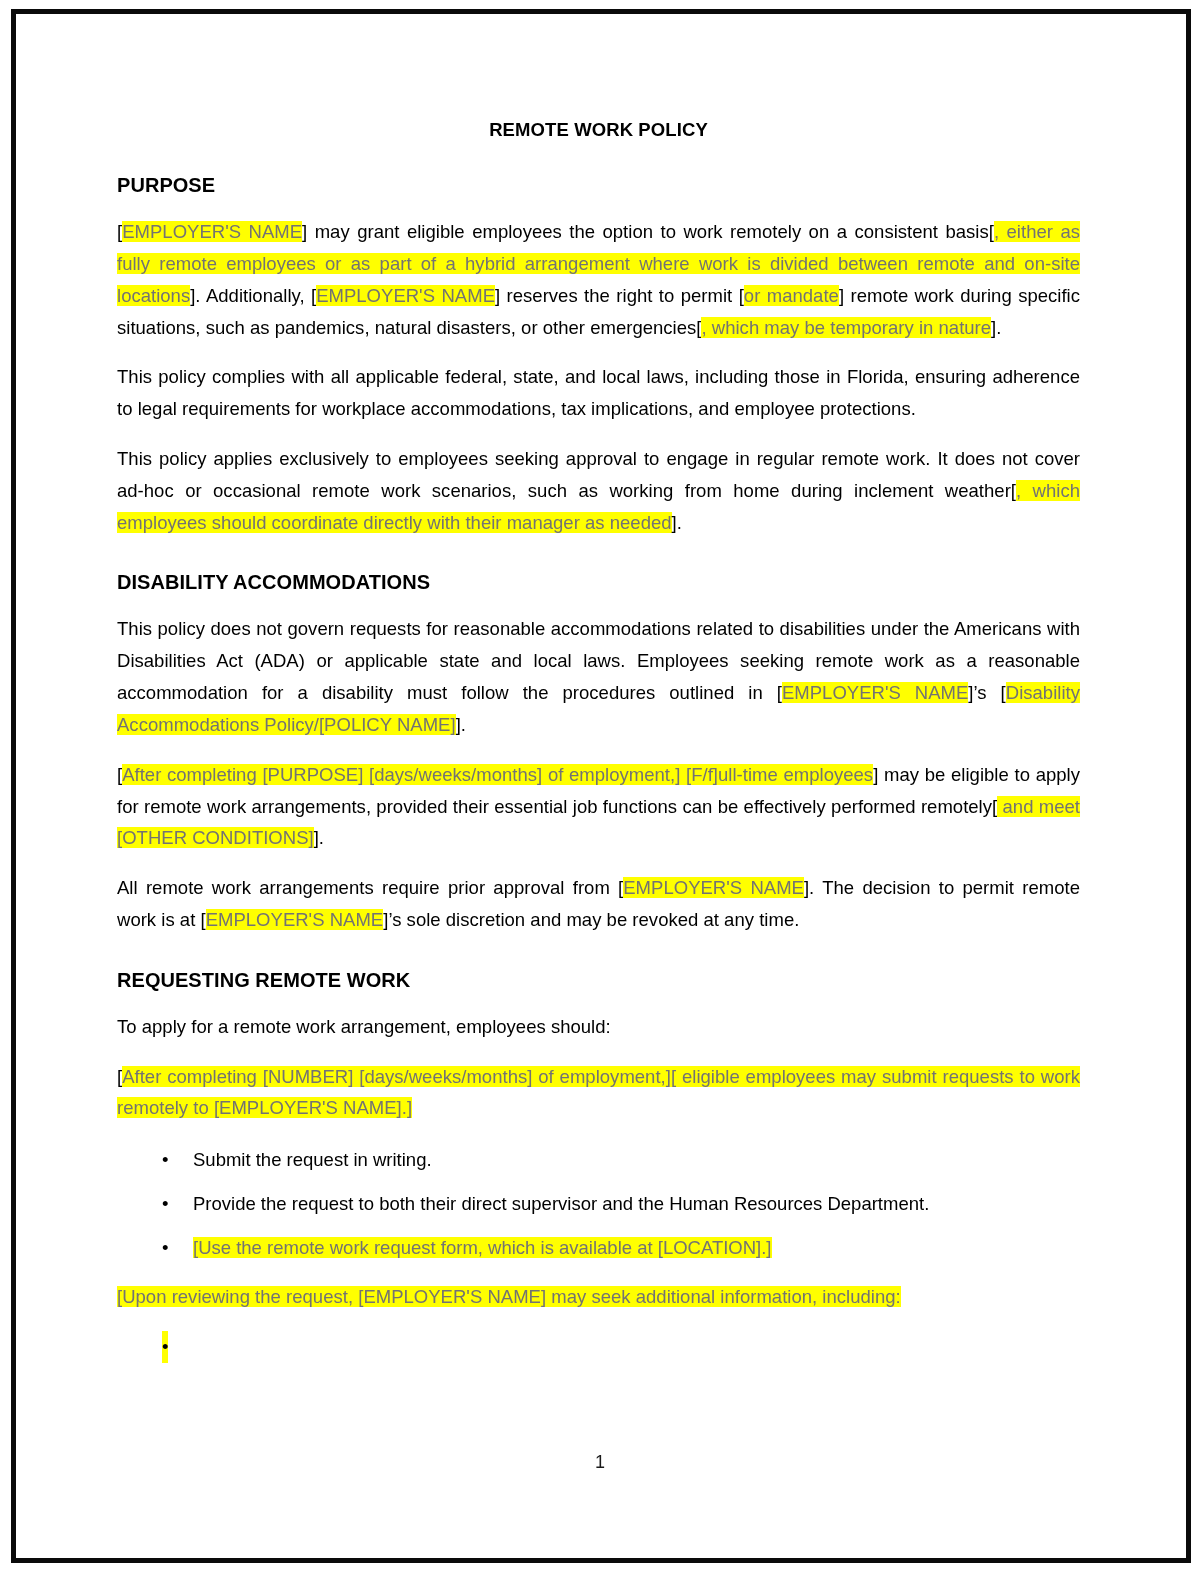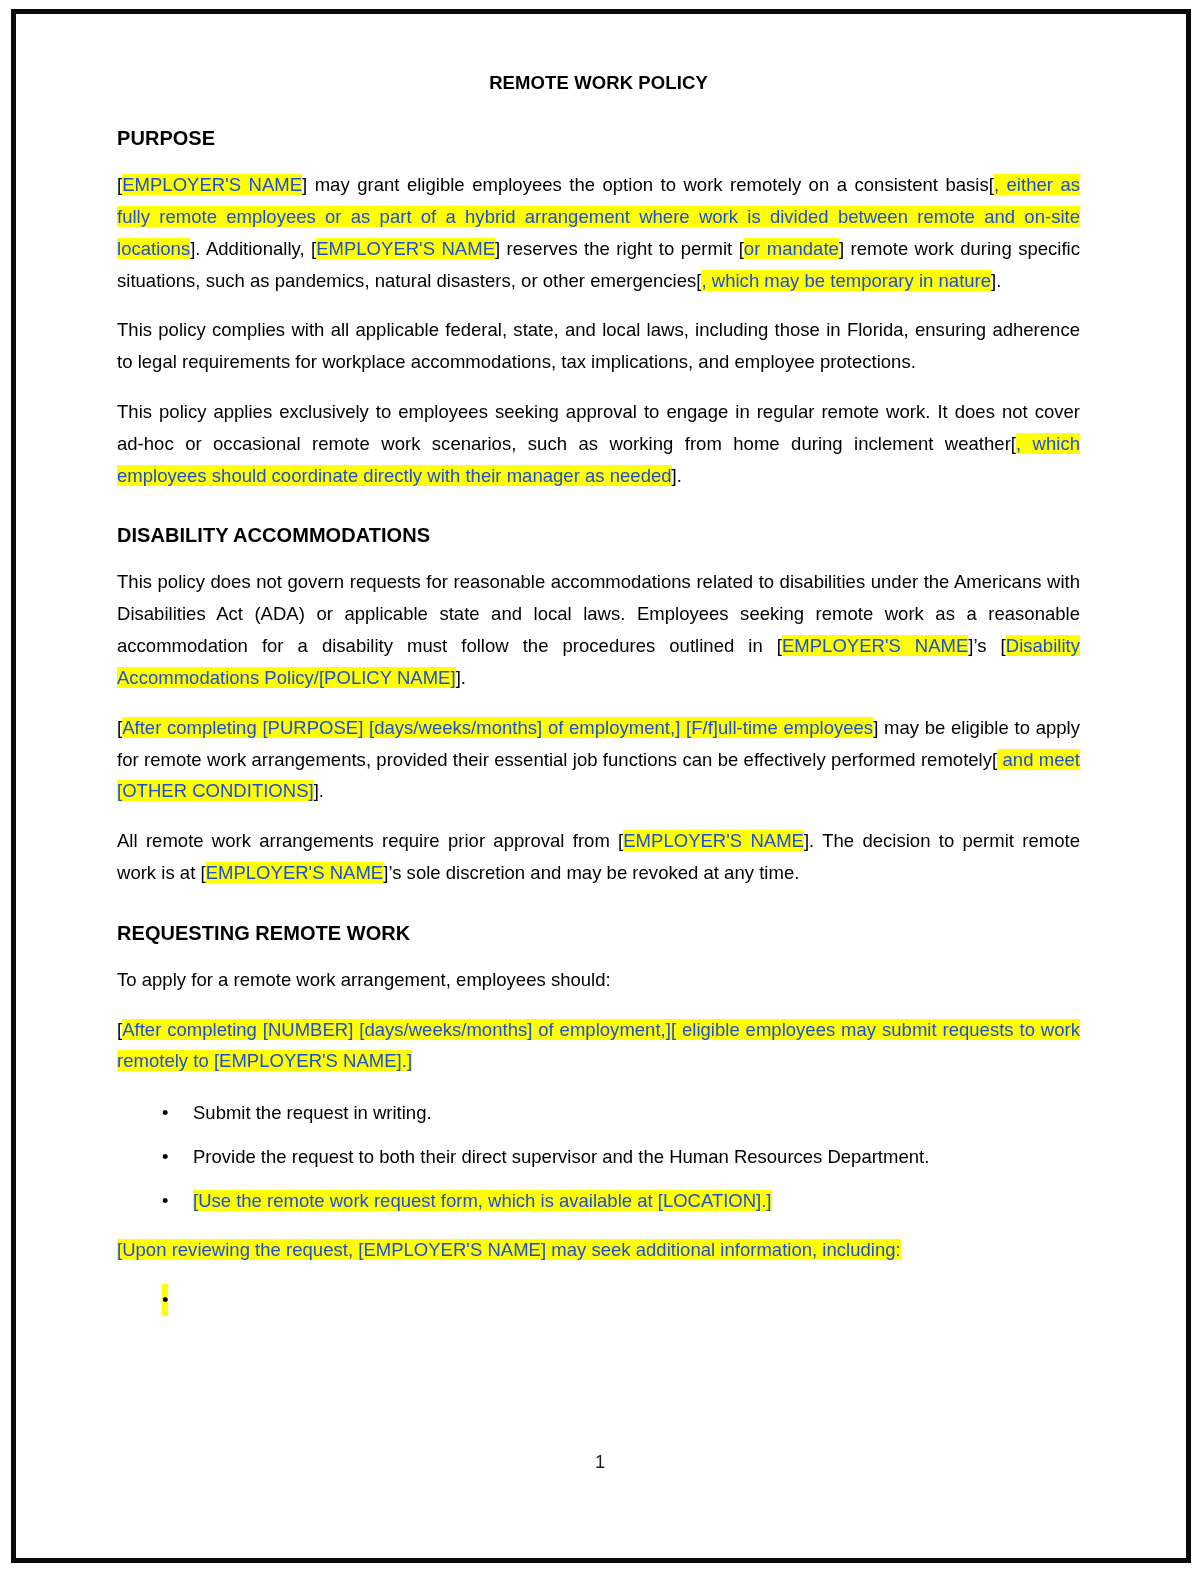--- a/index.html
+++ b/index.html
@@ -43,21 +43,21 @@
     position: absolute;
     left: 117px;
     top: 0;
     width: 963px;
   }
   .doc-title {
     text-align: center;
     font-weight: bold;
     font-size: 18.5px;
     letter-spacing: 0.1px;
-    margin-top: 71px;
+    margin-top: 118px;
     margin-bottom: 0;
     line-height: 1.25;
   }
   h2.section-heading {
     font-weight: bold;
     font-size: 20px;
     margin: 0;
     padding-top: 31px;
     padding-bottom: 0;
     line-height: 1.3;
@@ -101,21 +101,21 @@
   }
   ul.bullets.first-list li:first-child .bullet-dot { top: 20px; }
 
   ul.bullets.second-list li {
     padding-top: 19px;
   }
   ul.bullets.second-list li .bullet-dot { top: 19px; }
 
   mark.hl {
     background: #ffff00;
-    color: #1d4ed8;
+    color: #737373;
     padding: 0;
     margin-top: 14px;
   }
   .bullet-dot.hl-dot {
     background: #ffff00;
   }
   .page-number {
     position: absolute;
     left: 0;
     top: 1452px;

